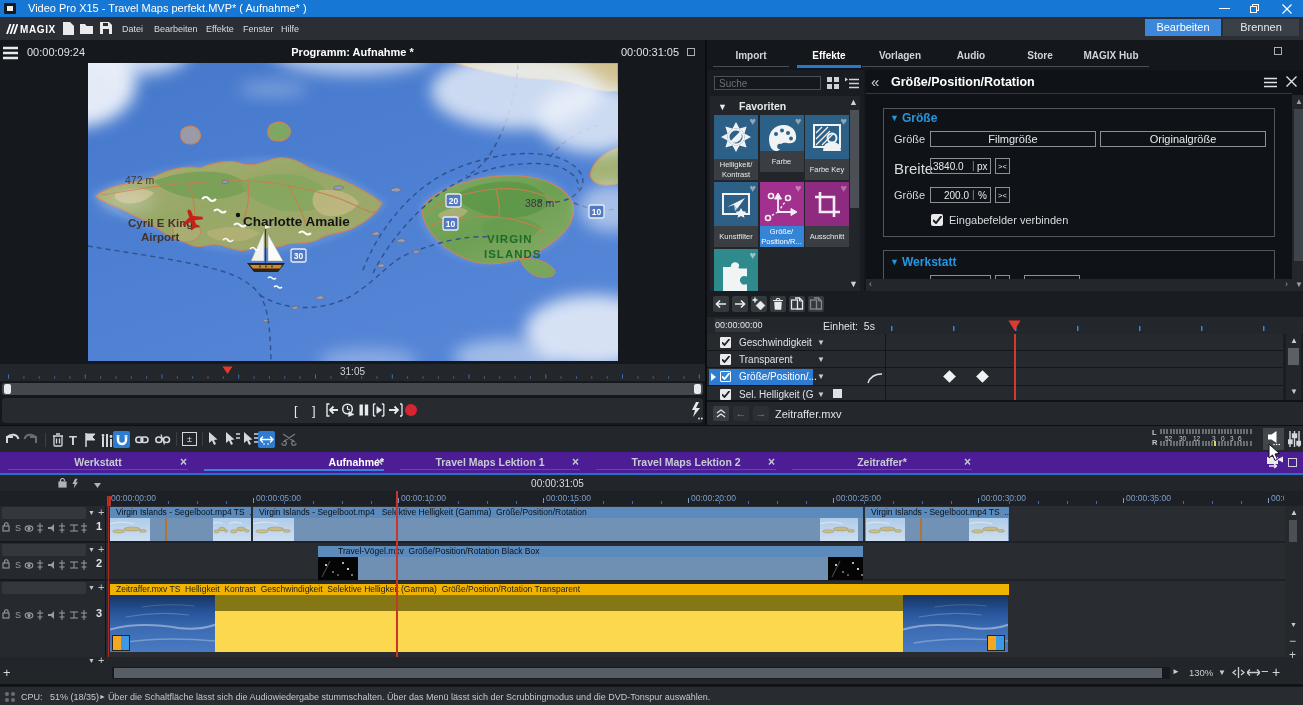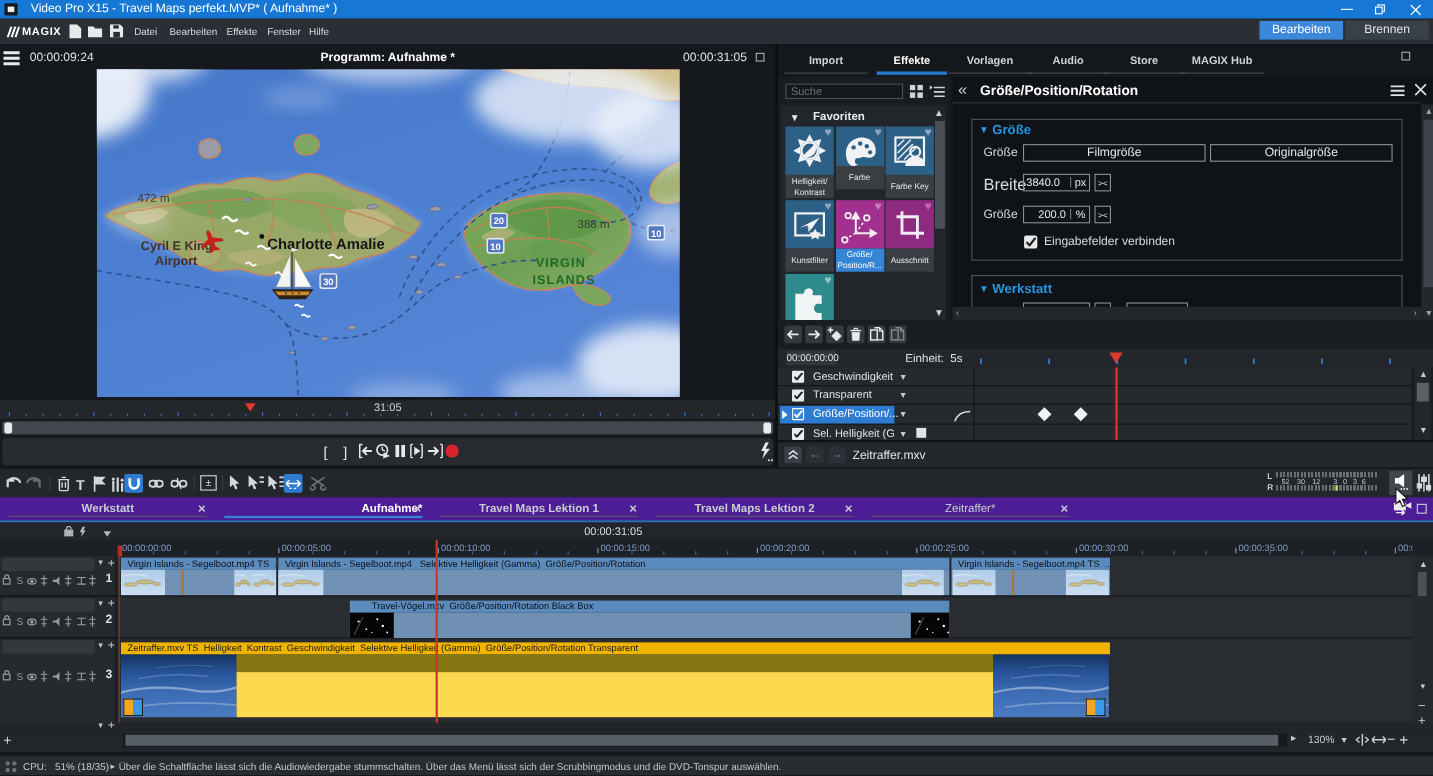--- a/index.html
+++ b/index.html
@@ -638,21 +638,21 @@
     <div class="abs" style="left:8px;top:17px;width:180px;height:1px;background:#565b61"></div>
     <div class="abs" style="left:204px;top:4px;width:180px;text-align:right;font-size:10.5px;font-weight:bold;color:#fff">Aufnahme*</div>
     <div class="abs" style="left:376px;top:3px;color:#c8ccd0;font-size:12px;font-weight:bold">×</div>
     <div class="abs" style="left:204px;top:17px;width:180px;height:2px;background:#3585d8"></div>
     <div class="abs" style="left:400px;top:4px;width:180px;text-align:center;font-size:10.5px;font-weight:bold;color:#c8ccd0">Travel Maps Lektion 1</div>
     <div class="abs" style="left:572px;top:3px;color:#c8ccd0;font-size:12px;font-weight:bold">×</div>
     <div class="abs" style="left:400px;top:17px;width:180px;height:1px;background:#565b61"></div>
     <div class="abs" style="left:596px;top:4px;width:180px;text-align:center;font-size:10.5px;font-weight:bold;color:#c8ccd0">Travel Maps Lektion 2</div>
     <div class="abs" style="left:768px;top:3px;color:#c8ccd0;font-size:12px;font-weight:bold">×</div>
     <div class="abs" style="left:596px;top:17px;width:180px;height:1px;background:#565b61"></div>
-    <div class="abs" style="left:792px;top:4px;width:180px;text-align:center;font-size:10.5px;font-weight:normal;color:#c8ccd0">Zeitraffer*</div>
+    <div class="abs" style="left:792px;top:4px;width:180px;text-align:center;font-size:10.5px;font-weight:bold;color:#c8ccd0">Zeitraffer*</div>
     <div class="abs" style="left:964px;top:3px;color:#c8ccd0;font-size:12px;font-weight:bold">×</div>
     <div class="abs" style="left:792px;top:17px;width:180px;height:1px;background:#565b61"></div>
     <svg class="abs" style="left:1267px;top:3px" width="17" height="15">
       <rect x="0" y="2" width="11" height="7" fill="#e8eaec"></rect>
       <path d="M11,4 l5,-2.5 v6 l-5,-2.5" fill="#e8eaec"></path>
       <path d="M2,11 h8 M10,11 l-3,-2 M10,11 l-3,2" stroke="#e8eaec" stroke-width="1.3" fill="none"></path>
     </svg>
     <div class="abs" style="left:1288px;top:6px;width:9px;height:9px;border:1.5px solid #cfd3d8"></div>
   </div>
 <div class="abs" style="left:0;top:473px;width:1303px;height:2px;background:#2b6fc0"></div>

